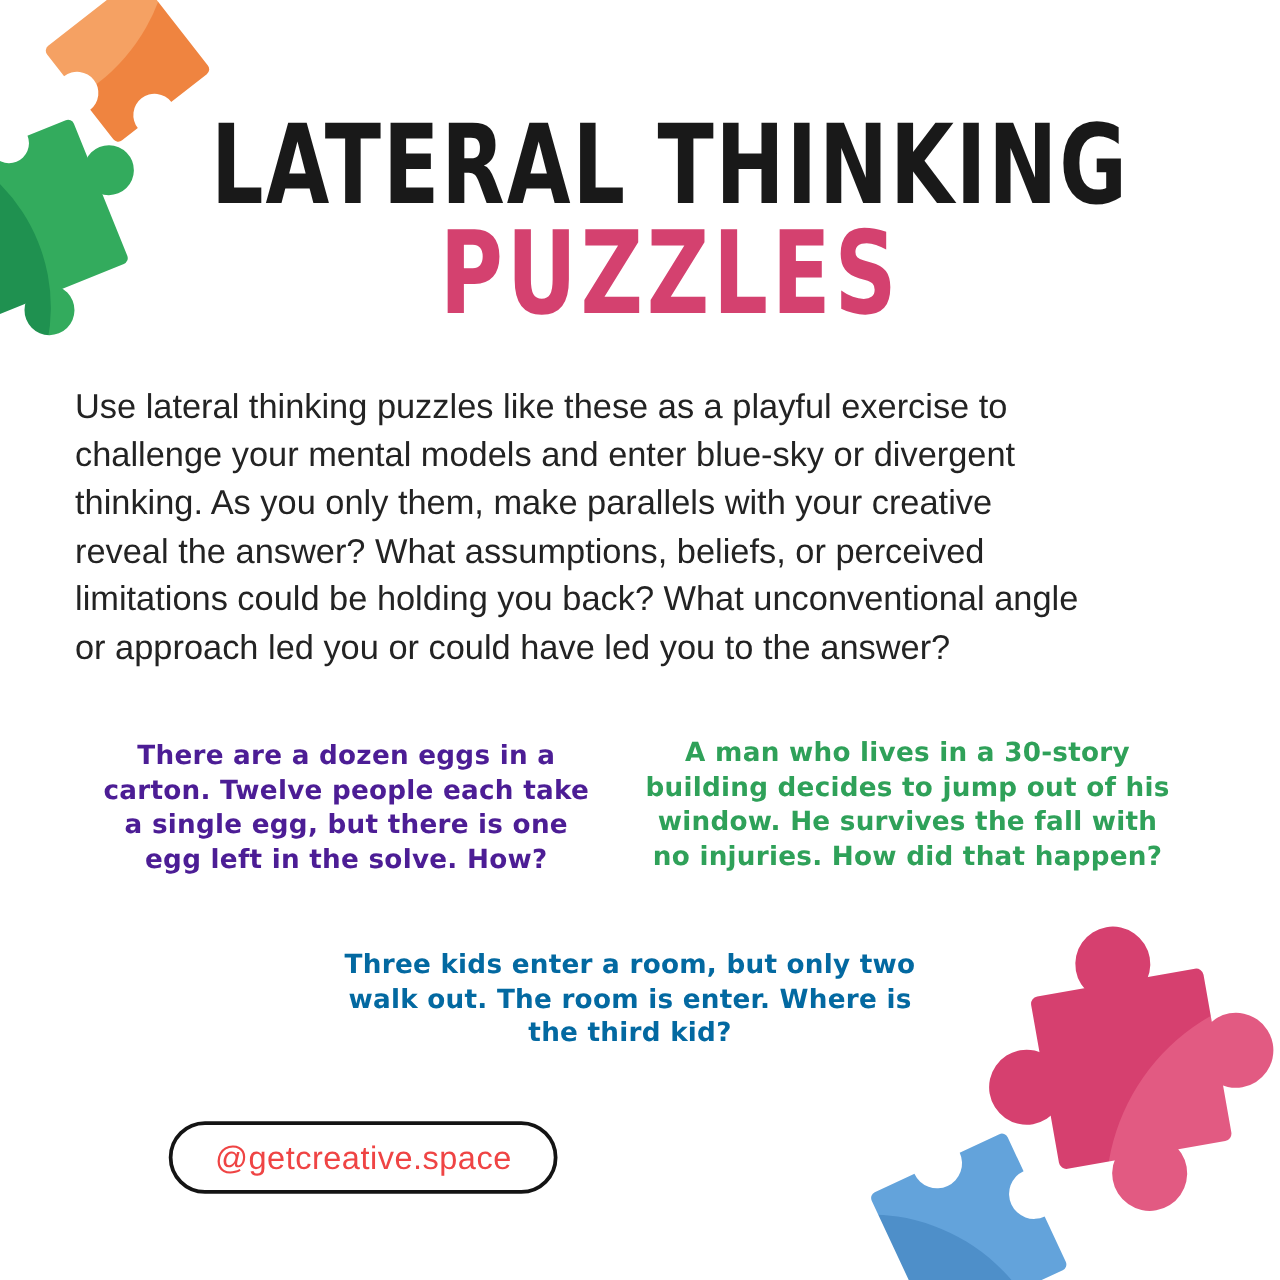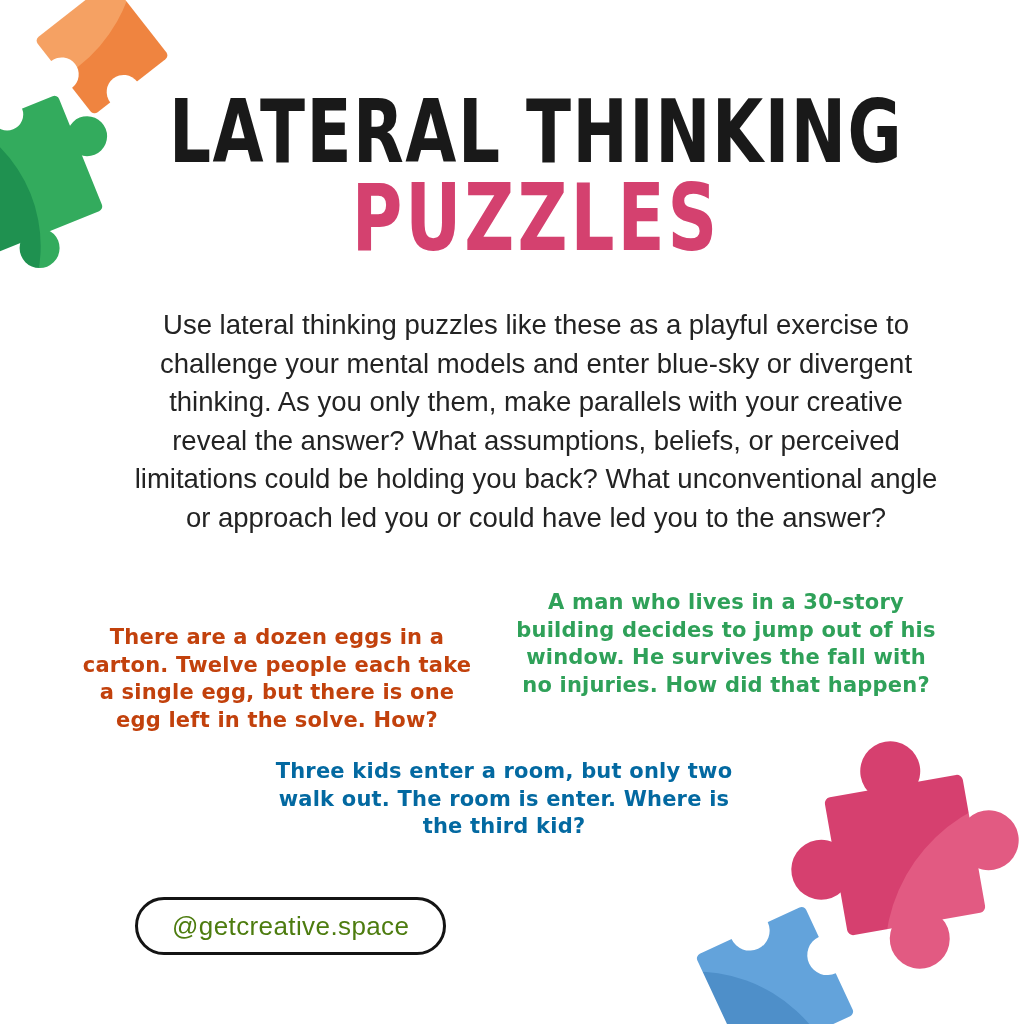--- a/index.html
+++ b/index.html
@@ -13,39 +13,39 @@
   
   .title-wrap{
     position:absolute;top:86px;left:0;right:0;text-align:center;
     transform:scaleX(0.75);transform-origin:center top;
     font-family:"DejaVu Sans",sans-serif;font-weight:800;
   }
   .title-line1{font-size:88px;line-height:92px;letter-spacing:2px;color:#191919;}
   .title-line2{font-size:92px;line-height:78px;letter-spacing:4px;color:#D4416F;margin-top:2px;}
   
   .intro{
-    position:absolute;top:306px;left:60px;right:60px;text-align:center;
+    position:absolute;top:306px;left:60px;right:60px;
     font-size:27.5px;line-height:38.5px;color:#232323;font-weight:400;
   }
   
   .riddle{
     position:absolute;text-align:center;
     font-family:"DejaVu Sans",sans-serif;font-weight:700;
     font-size:21px;line-height:27.5px;letter-spacing:0.2px;
   }
-  .riddle-eggs{top:591px;left:52px;width:450px;color:#c2410c;margin-top:33px;}
+  .riddle-eggs{top:591px;left:52px;width:450px;color:#4c1d95;}
   .riddle-building{top:589px;left:496px;width:460px;color:#2FA159;}
   .riddle-kids{top:758px;left:232px;width:544px;color:#0369a1;}
   
   .badge{
     position:absolute;left:135px;top:897px;height:58px;
     display:inline-flex;align-items:center;justify-content:center;
     padding:0 34px;border:3.5px solid #141414;border-radius:31px;
     background:#ffffff;box-sizing:border-box;
-    font-size:26px;font-weight:500;color:#4d7c0f;letter-spacing:0.4px;
+    font-size:26px;font-weight:500;color:#ef4444;letter-spacing:0.4px;
   }
 </style>
 </head>
 <body>
 
 <div class="canvas">
 
   <svg class="pz" style="left:2px;top:-10px;overflow:visible" width="210" height="130" aria-hidden="true">
     <defs>
       <mask id="m-or" maskUnits="userSpaceOnUse" x="-400" y="-400" width="1200" height="1200">

